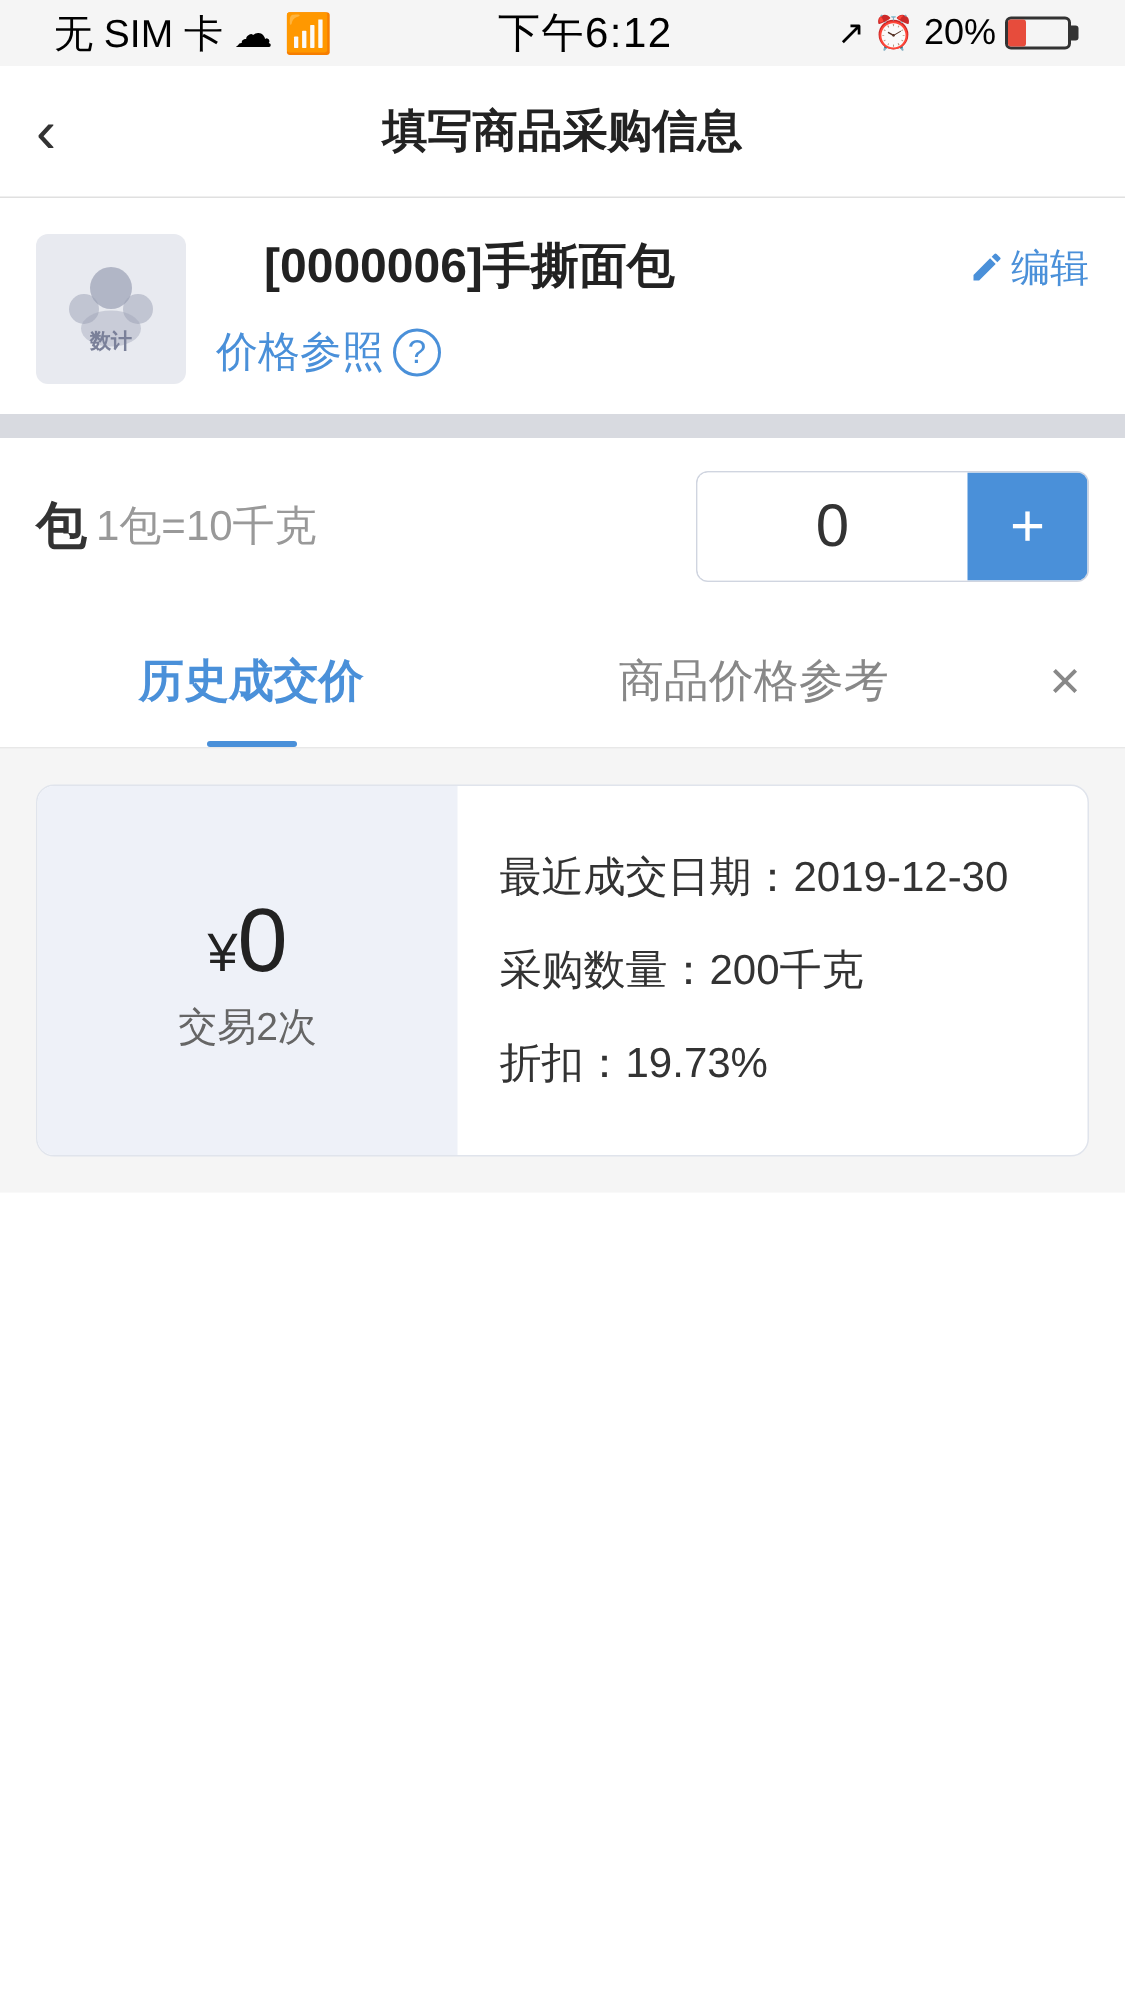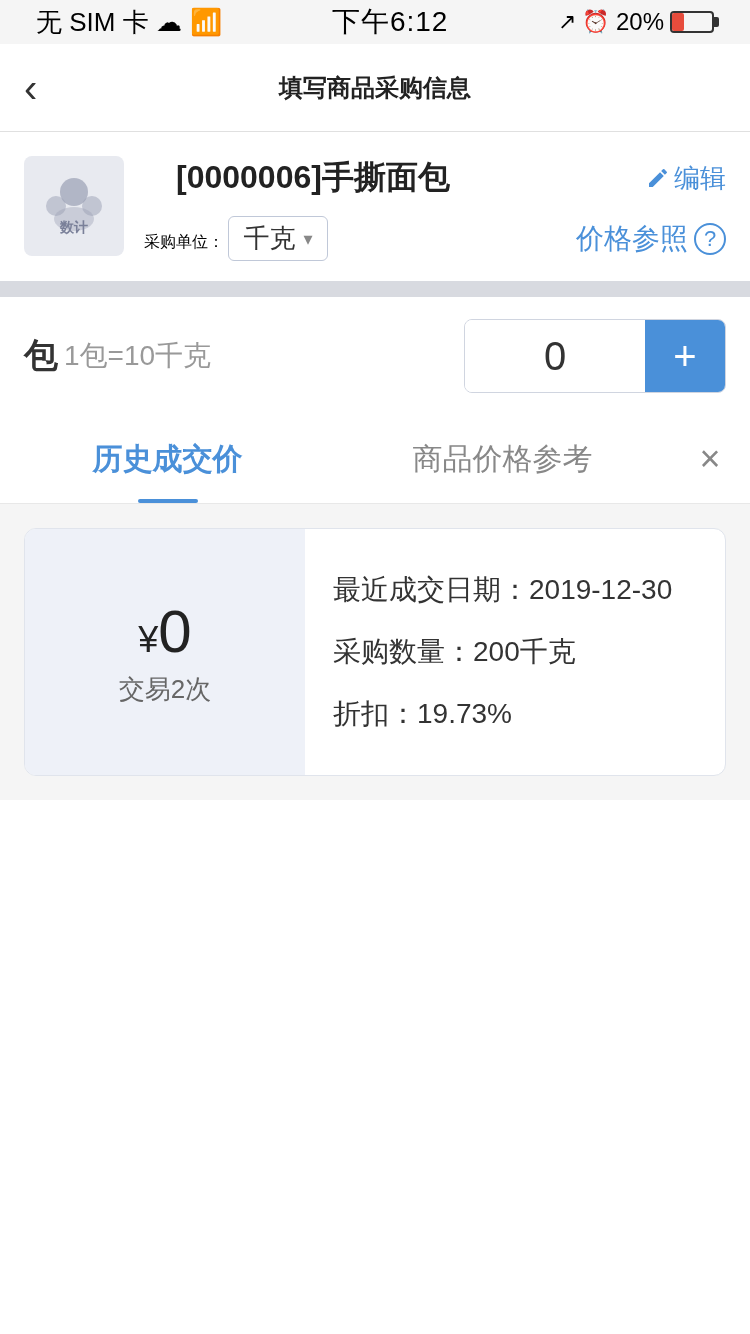--- a/index.html
+++ b/index.html
@@ -81,21 +81,21 @@
     }
     .nav-back {
       position: absolute;
       left: 24px;
       font-size: 40px;
       color: #333;
       cursor: pointer;
       line-height: 1;
     }
     .nav-title {
-      font-size: 24px;
+      font-size: 30px;
       font-weight: 600;
       color: #222;
     }
 
     
     .product-card {
       width: 750px;
       background: #ffffff;
       padding: 24px 24px 20px 24px;
       margin-bottom: 0;
@@ -397,27 +397,20 @@
           <span>[0000006]</span><span>手撕面包</span>
         </span>
         <span class="edit-btn">
           <svg width="24" height="24" viewBox="0 0 24 24" fill="none">
               <path d="M3 17.25V21h3.75L17.81 9.94l-3.75-3.75L3 17.25zM20.71 7.04a1 1 0 0 0 0-1.41l-2.34-2.34a1 1 0 0 0-1.41 0l-1.83 1.83 3.75 3.75 1.83-1.83z" fill="#4a90d9"></path>
             </svg>
           <span>编辑</span>
         </span>
       </div>
       <div class="unit-row">
-        <div>
-          <span>采购单位：</span>
-          <span class="unit-select">
-            <span>千克</span>
-            <span style="font-size:18px;color:#888;">▾</span>
-          </span>
-        </div>
         <div class="price-ref">
           <span>价格参照</span>
           <span class="price-ref-help">?</span>
         </div>
       </div>
     </div>
   </div>
 </div>
 
 <div class="gray-bar"></div>

